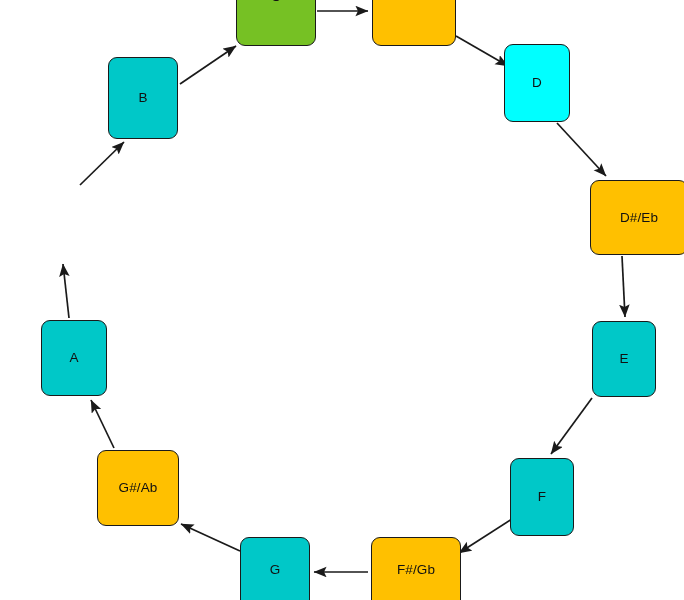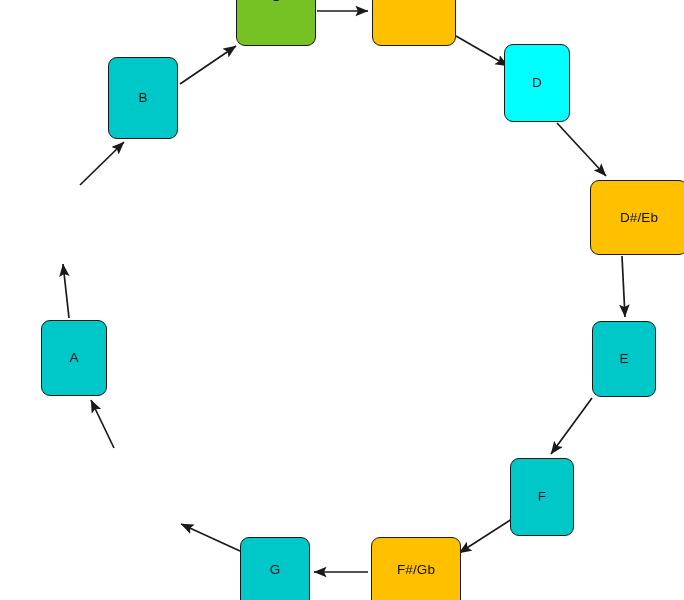--- a/index.html
+++ b/index.html
@@ -98,20 +98,23 @@
       </div>
       <div class="node" style="left: 510px; top: 458px; width: 64px; height: 78px; background: rgb(0, 200, 200);">
         <span class="node-label">F</span>
       </div>
       <div class="node" style="left: 371px; top: 537px; width: 90px; height: 80px; background: rgb(255, 192, 0); align-items: flex-start; padding-top: 24.5px;">
         <span class="node-label">F#/Gb</span>
       </div>
       <div class="node" style="left: 240px; top: 537px; width: 70px; height: 80px; background: rgb(0, 200, 200); align-items: flex-start; padding-top: 24.5px;">
         <span class="node-label">G</span>
       </div>
+      <div class="node" style="left: 97px; top: 450px; width: 82px; height: 76px; background: rgb(255, 192, 0);">
+        <span class="node-label">G#/Ab</span>
+      </div>
       <div class="node" style="left: 41px; top: 320px; width: 66px; height: 76px; background: rgb(0, 200, 200);">
         <span class="node-label">A</span>
       </div>
       <div class="node" style="left: 108px; top: 57px; width: 70px; height: 82px; background: rgb(0, 200, 200);">
         <span class="node-label">B</span>
       </div>
     </div>
 
 </div>
 

